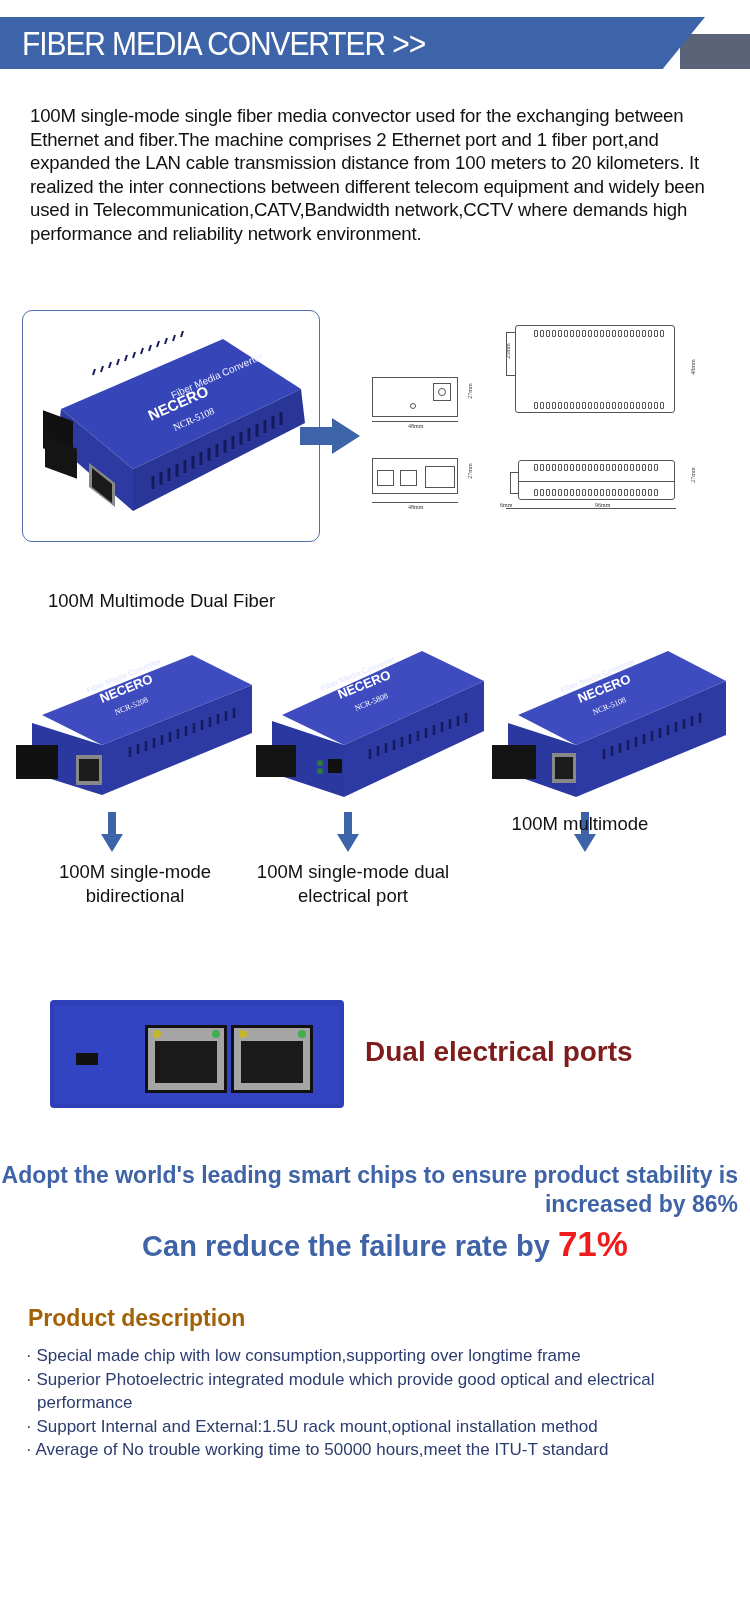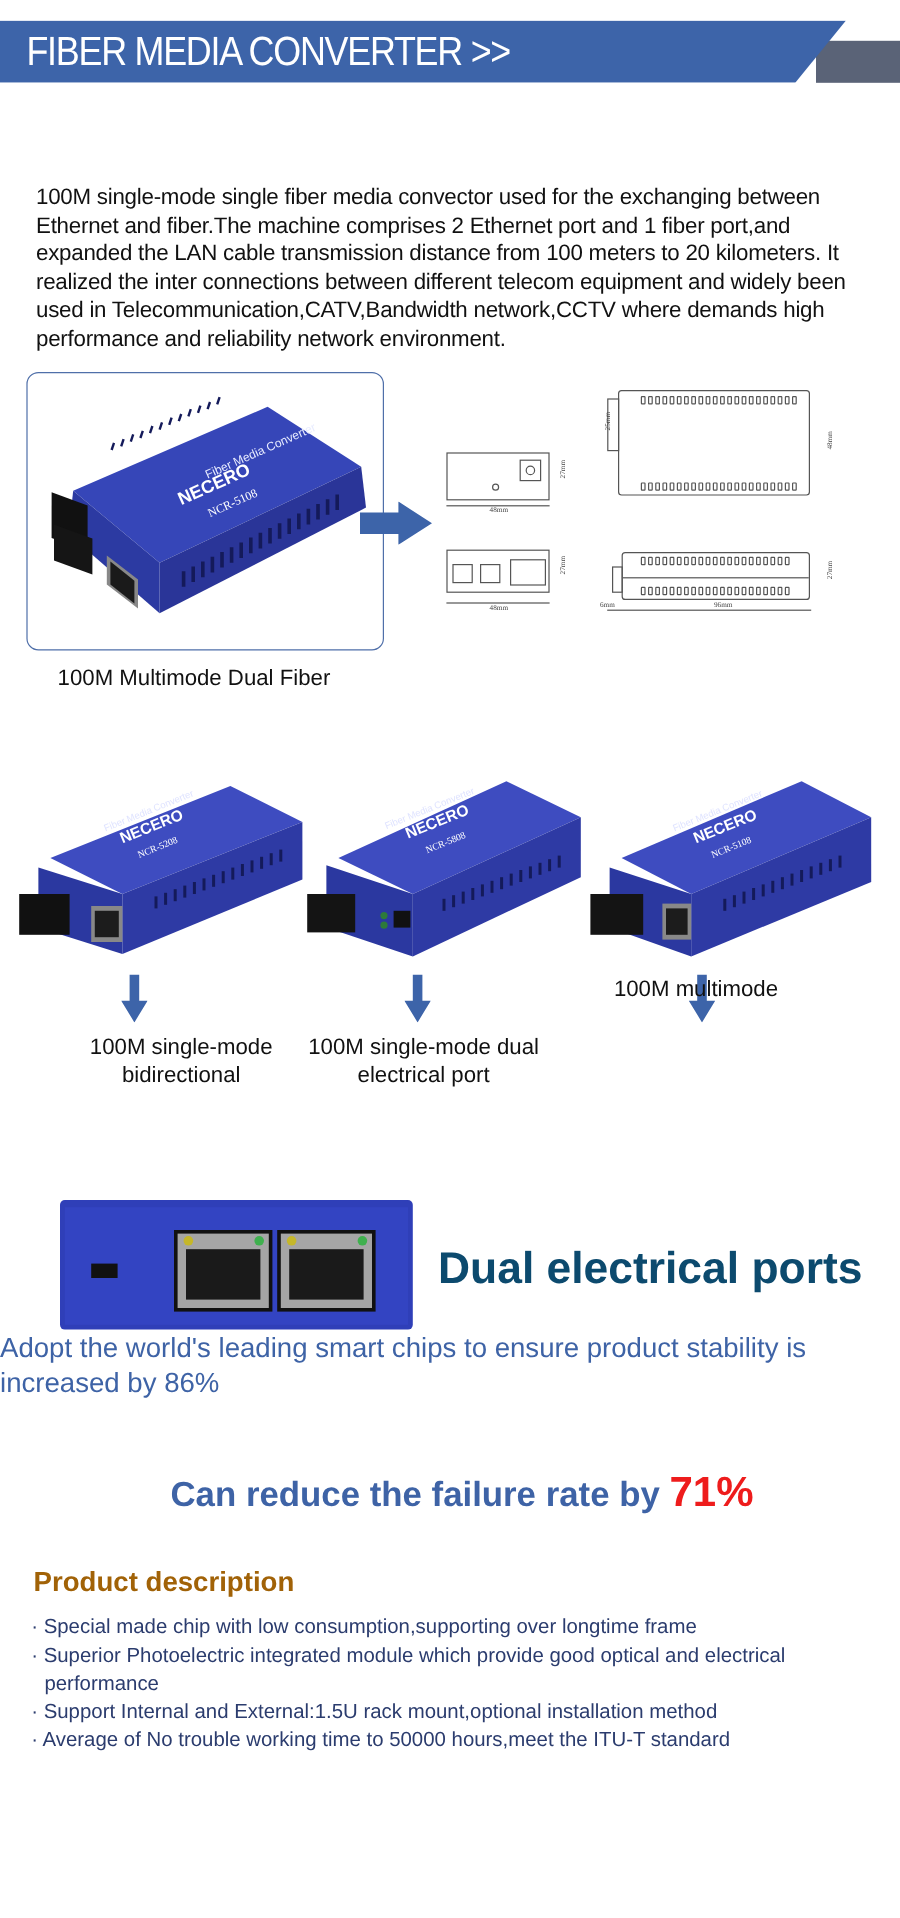--- a/index.html
+++ b/index.html
@@ -4,40 +4,40 @@
 <style>
   * { margin:0; padding:0; box-sizing:border-box; }
   body { width:750px; height:1598px; background:#ffffff; position:relative; overflow:hidden; font-family:"Liberation Sans", sans-serif; color:#111; }
   .abs { position:absolute; }
 
   
   .banner-dark { left:680px; top:34px; width:70px; height:35px; background:#5a6377; }
   .banner-blue { left:0; top:17px; width:705px; height:52px; background:#3d64a9; clip-path:polygon(0 0,100% 0,94% 100%,0 100%); }
   .banner-title { left:22px; top:24px; color:#fff; font-family:"Liberation Sans Narrow","Liberation Sans",sans-serif; font-size:34px; letter-spacing:-1.2px; transform:scaleX(0.88); transform-origin:left center; white-space:nowrap; }
 
-  .intro { left:30px; top:104px; width:700px; font-size:18.6px; line-height:23.6px; color:#111; letter-spacing:-0.2px;margin-top:48px; }
+  .intro { left:30px; top:104px; width:700px; font-size:18.6px; line-height:23.6px; color:#111; letter-spacing:-0.2px; }
 
   
   .photo-box { left:22px; top:310px; width:298px; height:232px; border:1.5px solid #4f6fa9; border-radius:10px; background:#fff; }
-  .caption-main { left:48px; top:554px; font-size:18.5px; color:#111; }
+  .caption-main { left:48px; top:590px; font-size:18.5px; color:#111; }
 
   .arrow-right { left:300px; top:418px; }
   .arrow-down { position:absolute; }
 
   
   .draw-box { position:absolute; border:1.3px solid #555; background:#fff; }
   .dim { position:absolute; font-size:6px; color:#444; font-family:"Liberation Serif",serif; }
   .vents { position:absolute; display:flex; gap:2px; }
   .vents span { display:block; width:4px; height:7px; border:0.8px solid #555; border-radius:1px; }
 
   .variant-label { position:absolute; font-size:18.5px; line-height:24px; text-align:center; color:#111; width:230px; }
 
-  .dual-title { left:365px; top:1036px; font-size:37px; font-weight:bold; color:#0c4a6e; }
-
-  .slogan1 { left:0; top:1109px; width:738px; text-align:left; font-size:23px; line-height:29px; font-weight:normal; color:#3e63a6; }
+  .dual-title { left:365px; top:1036px; font-size:28px; font-weight:bold; color:#7f1d1d; }
+
+  .slogan1 { left:0; top:1161px; width:738px; text-align:right; font-size:23px; line-height:29px; font-weight:bold; color:#3e63a6; }
   .slogan2 { left:0; top:1224px; width:730px; text-align:center; font-size:29px; font-weight:bold; color:#3e63a6;padding-left:40px; }
   .slogan2 .red { color:#ee1c1c; font-size:35px; }
 
   .desc-title { left:28px; top:1305px; font-size:23px; font-weight:bold; color:#a16207; }
   .desc-list { left:26px; top:1344px; width:700px; list-style:none; font-size:17px; line-height:23.5px; color:#2b3c6e; }
   .desc-list li { padding-left:11px; text-indent:-11px; }
   .desc-list li::before { content:"· "; }
 </style>
 </head>
 <body>
@@ -326,21 +326,21 @@
 <svg class="arrow-down" style="left:101px; top:812px;" width="22" height="40" viewBox="0 0 22 40">
     <polygon points="7,0 15,0 15,22 22,22 11,40 0,22 7,22" fill="#3d64a9"></polygon>
   </svg>
 <svg class="arrow-down" style="left:337px; top:812px;" width="22" height="40" viewBox="0 0 22 40">
     <polygon points="7,0 15,0 15,22 22,22 11,40 0,22 7,22" fill="#3d64a9"></polygon>
   </svg>
 <svg class="arrow-down" style="left:574px; top:812px;" width="22" height="40" viewBox="0 0 22 40">
     <polygon points="7,0 15,0 15,22 22,22 11,40 0,22 7,22" fill="#3d64a9"></polygon>
   </svg>
 
-<div class="variant-label" style="left:16px; top:860px;padding-left:40px;">100M single-mode bidirectional</div>
+<div class="variant-label" style="left:0px; top:860px;padding-left:40px;">100M single-mode bidirectional</div>
 <div class="variant-label" style="left:238px; top:860px;">100M single-mode dual electrical port</div>
 <div class="variant-label" style="left:470px; top:812px; width:220px;">100M multimode</div>
 
 <svg class="abs" style="left:50px; top:1000px;" width="296" height="110" viewBox="0 0 296 110">
   <rect x="0" y="0" width="294" height="108" rx="4" fill="#2f3fb8"></rect>
   <rect x="4" y="6" width="286" height="98" fill="#3344c2"></rect>
   <rect x="26" y="53" width="22" height="12" fill="#111"></rect>
   <rect x="95" y="25" width="82" height="68" fill="#111"></rect>
   <rect x="98" y="28" width="76" height="62" fill="#a5a5a5"></rect>
   <rect x="105" y="41" width="62" height="42" fill="#1a1a1a"></rect>

